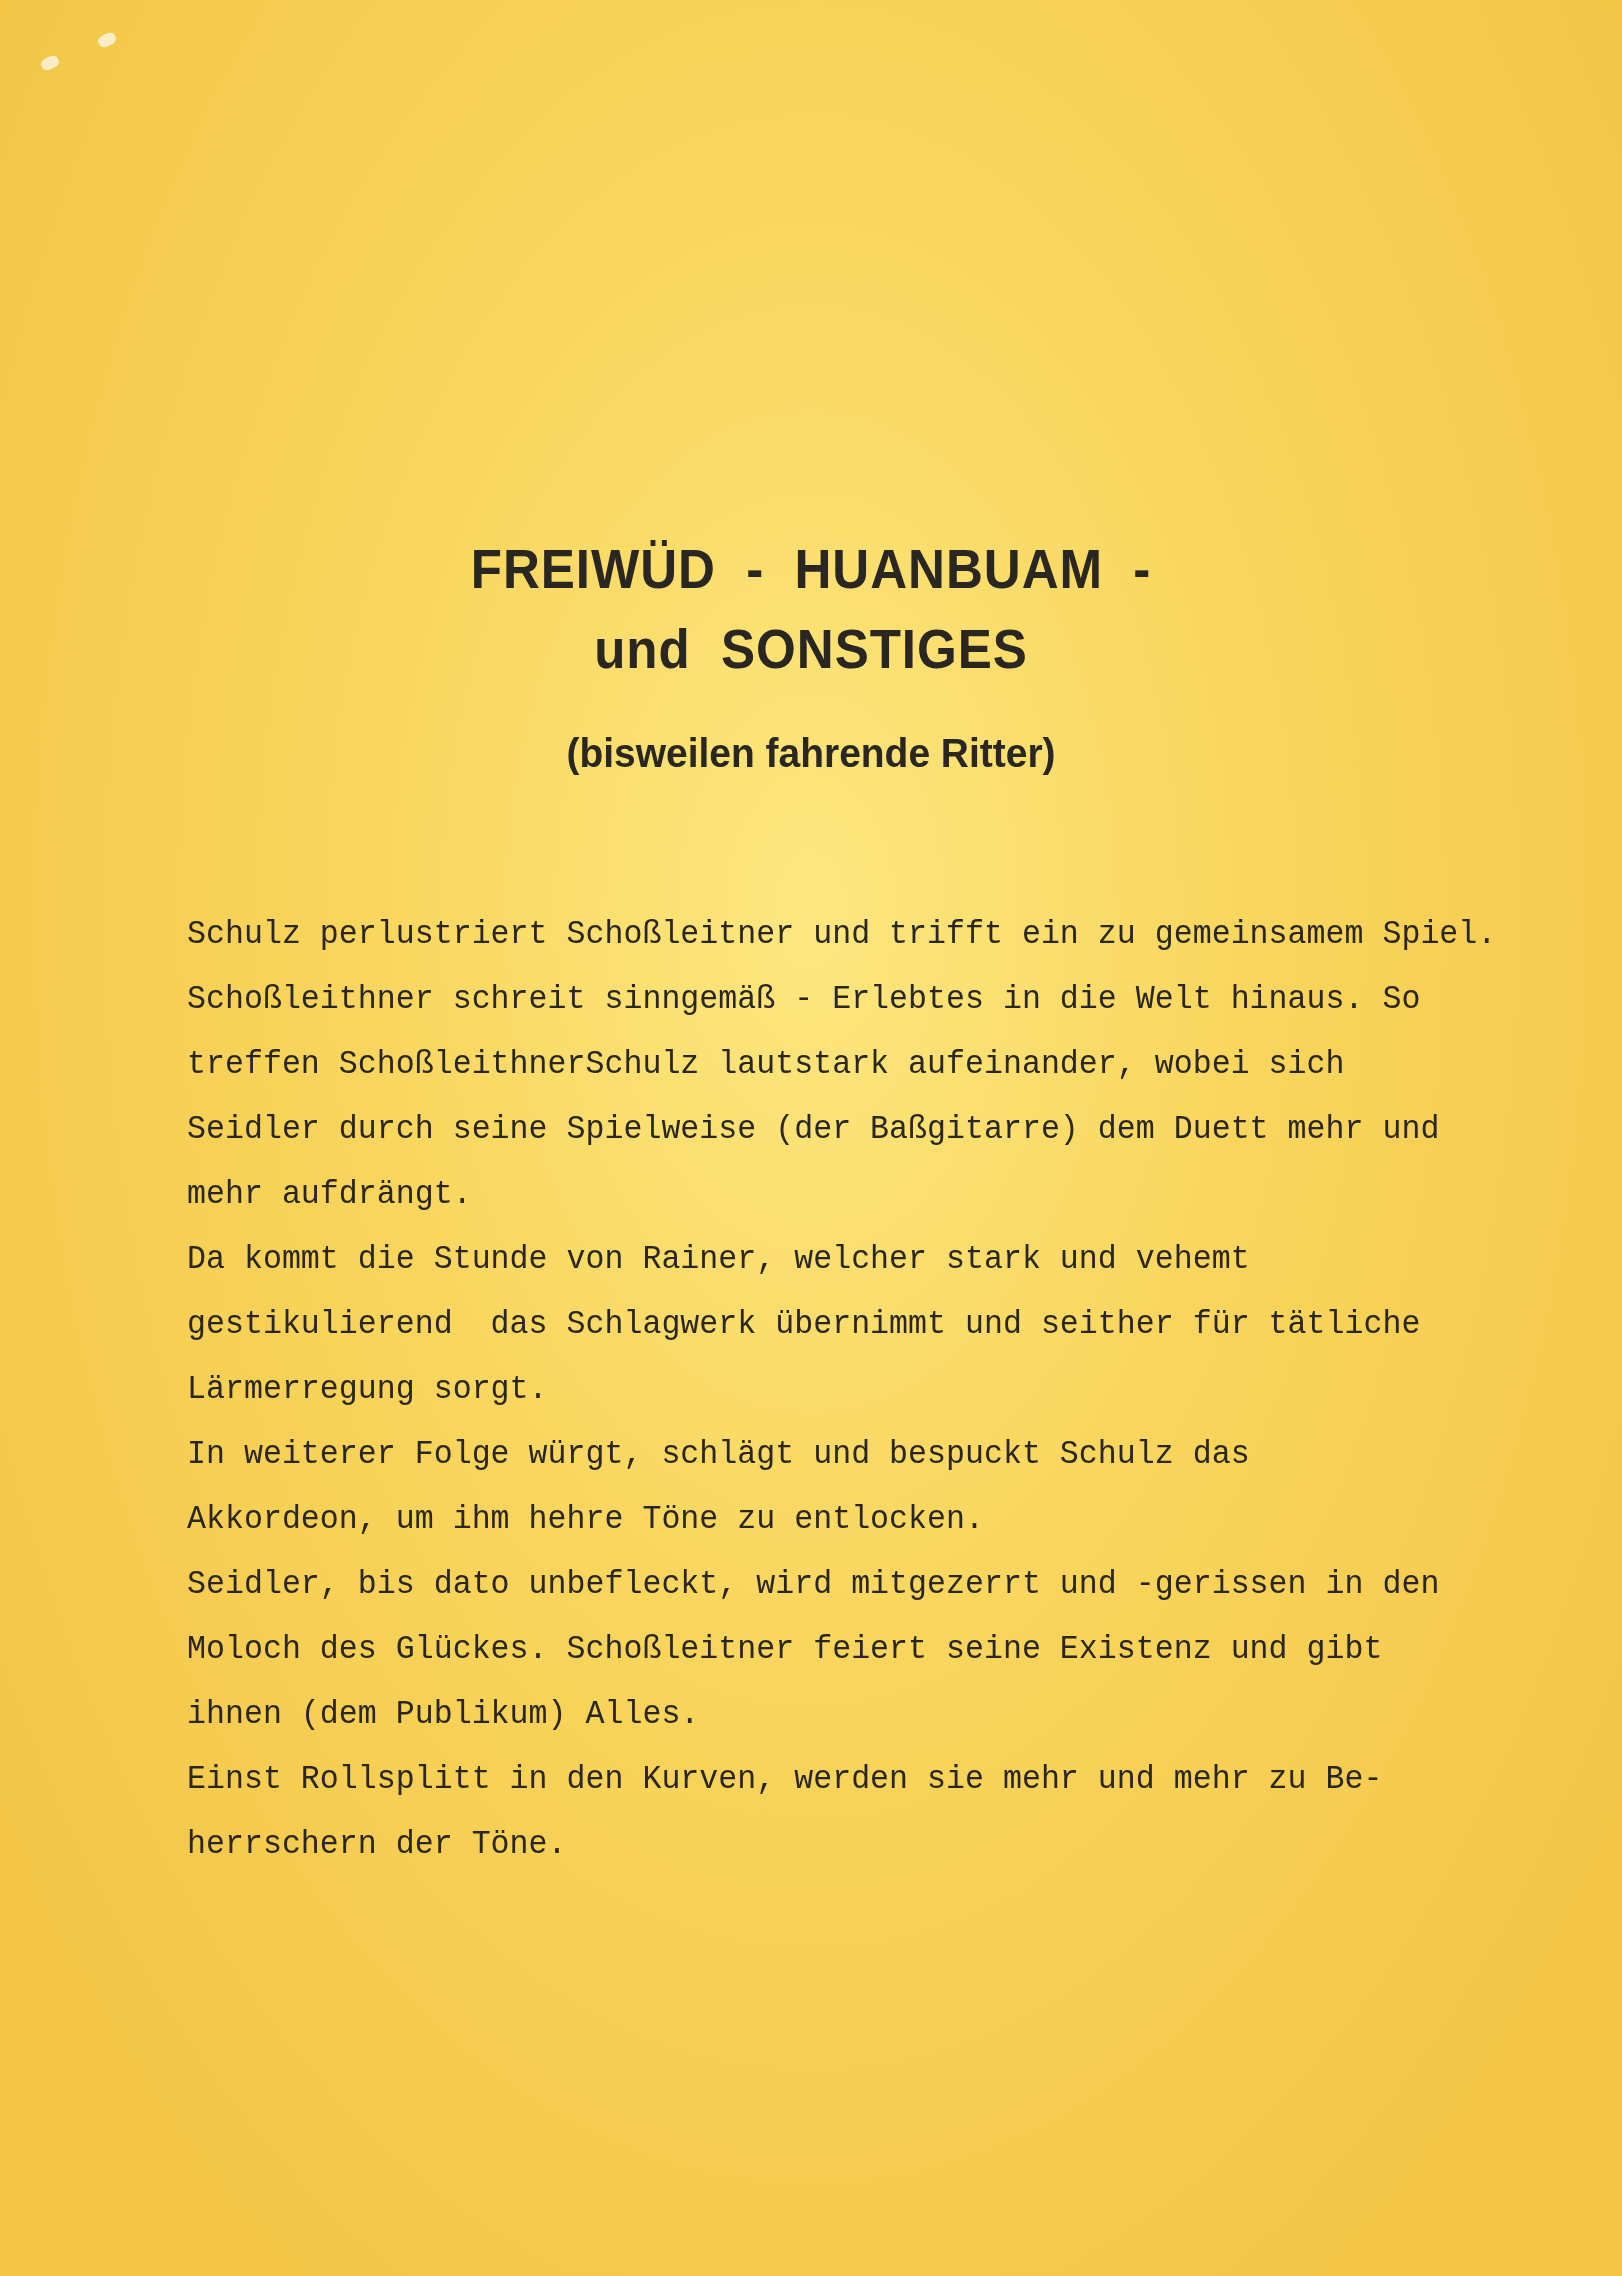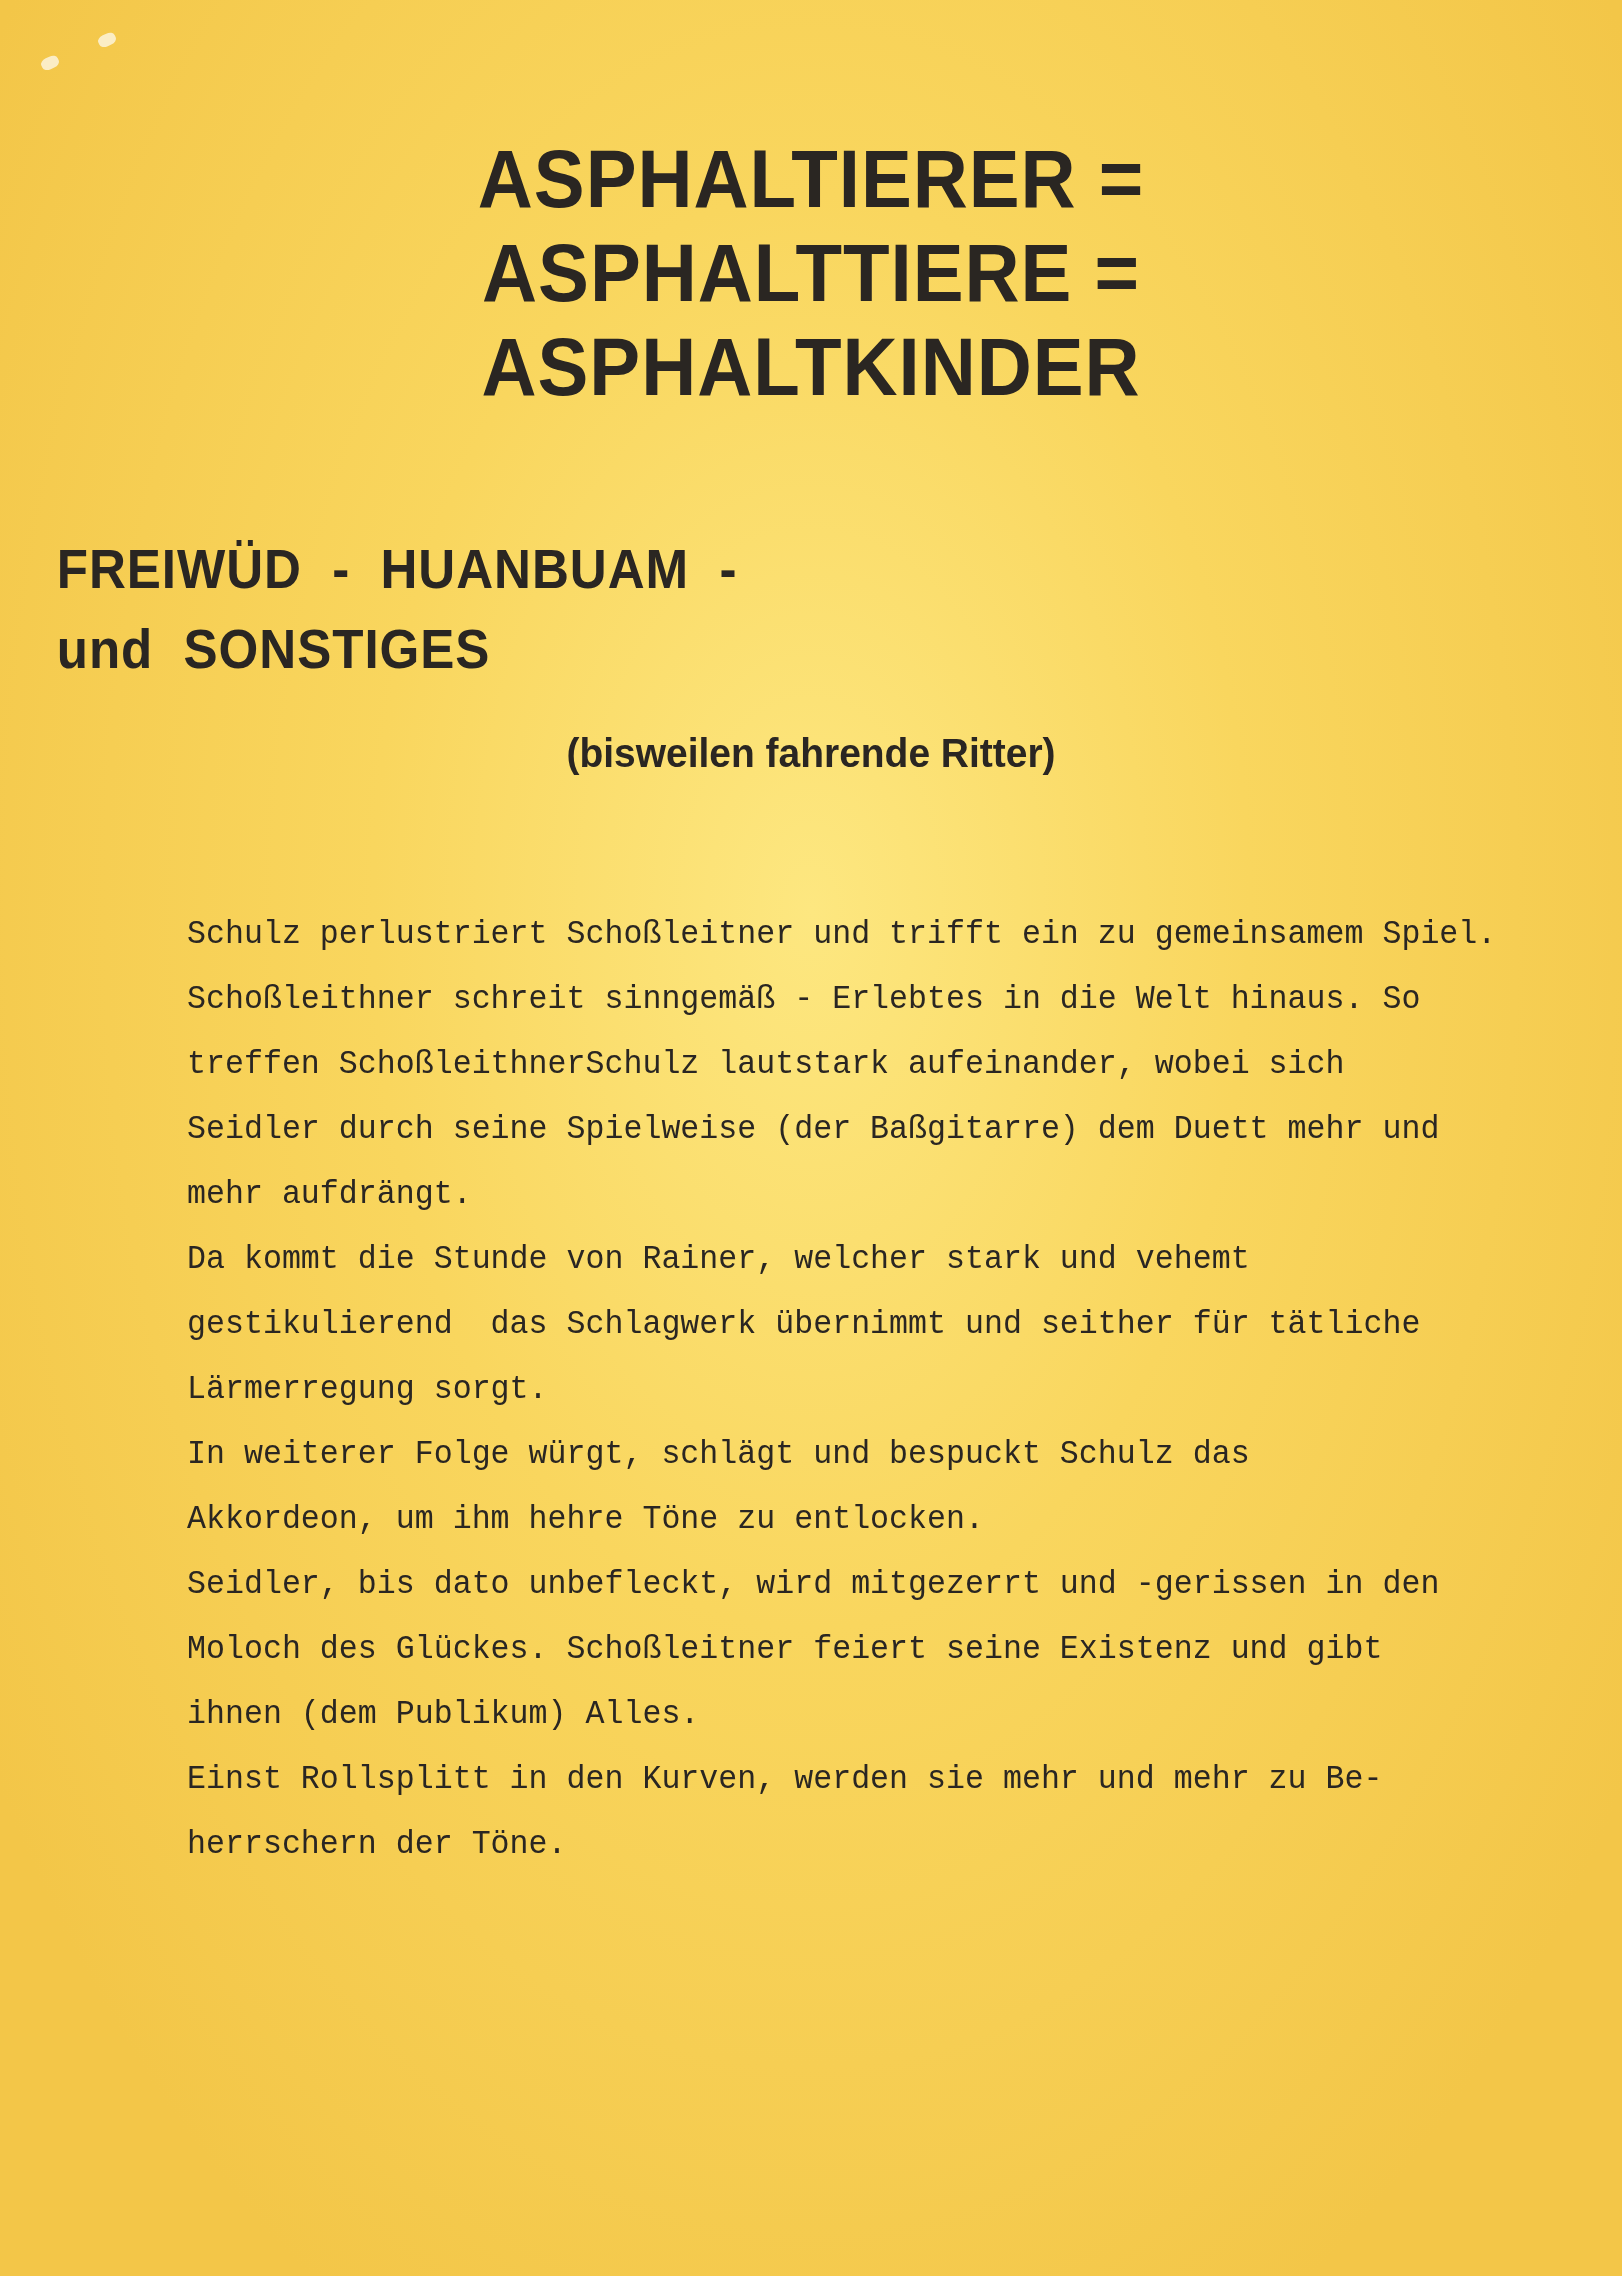--- a/index.html
+++ b/index.html
@@ -10,38 +10,33 @@
     color: #2a2622;
   }
   .page { position: absolute; inset: 0; }
   .hole { position: absolute; width: 17.6px; height: 11.8px; background: #fbf3da; border-radius: 40%; opacity: .85; transform: rotate(-25deg); }
   .title-block { position: absolute; top: 132px; left: 0; width: 100%; text-align: center; }
   .title-line {
     font-weight: bold; font-size: 82px; line-height: 94px;
     letter-spacing: 1px; transform: scaleX(0.93); transform-origin: center;
     margin-left: 0;
   }
-  .subtitle-block { position: absolute; top: 529px; left: 0; width: 100%; }
+  .subtitle-block { position: absolute; top: 529px; left: 0; width: 100%; text-align: center; }
   .subtitle-line { font-weight: bold; font-size: 55px; line-height: 80px; letter-spacing: 1px; transform: scaleX(0.93); }
   .paren { position: absolute; top: 730px; left: 0; width: 100%; text-align: center; font-weight: bold; font-size: 41px; transform: scaleX(0.95); }
   .body-text { position: absolute; top: 902px; left: 187px; width: 1215px; font-family: Liberation Mono, monospace; }
   .body-line { font-size: 34px; line-height: 65px; white-space: nowrap; transform: scaleX(0.93); transform-origin: left; }
 </style>
 </head>
 <body>
 
 <div class="page">
   <div class="hole" style="left:41px;top:57px;"></div>
   <div class="hole" style="left:98px;top:34px;"></div>
 
-  <div class="title-block">
-    <div class="title-line">ASPHALTIERER =</div>
-    <div class="title-line">ASPHALTTIERE =</div>
-    <div class="title-line">ASPHALTKINDER</div>
-  </div>
 
   <div class="subtitle-block">
     <div class="subtitle-line" style="white-space:pre;">FREIWÜD  -  HUANBUAM  -</div>
     <div class="subtitle-line" style="white-space:pre;">und  SONSTIGES</div>
   </div>
 
   <div class="paren">(bisweilen fahrende Ritter)</div>
 
   <div class="body-text">
     <div class="body-line">Schulz perlustriert Schoßleitner und trifft ein zu gemeinsamem Spiel.</div>

